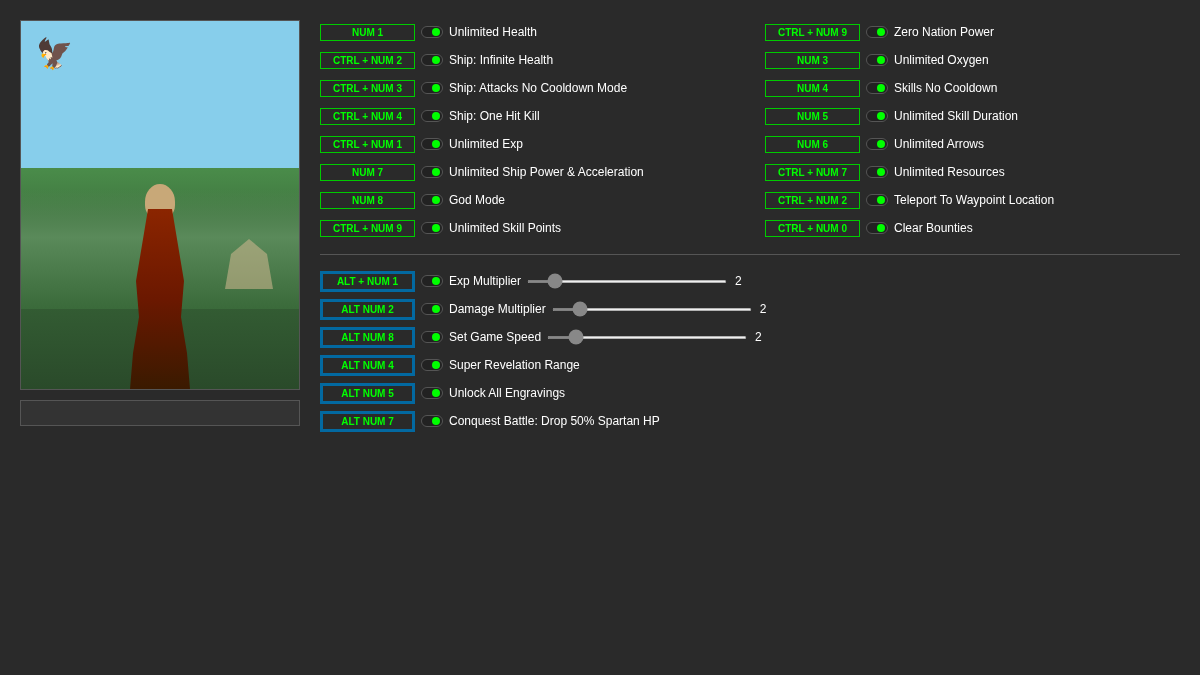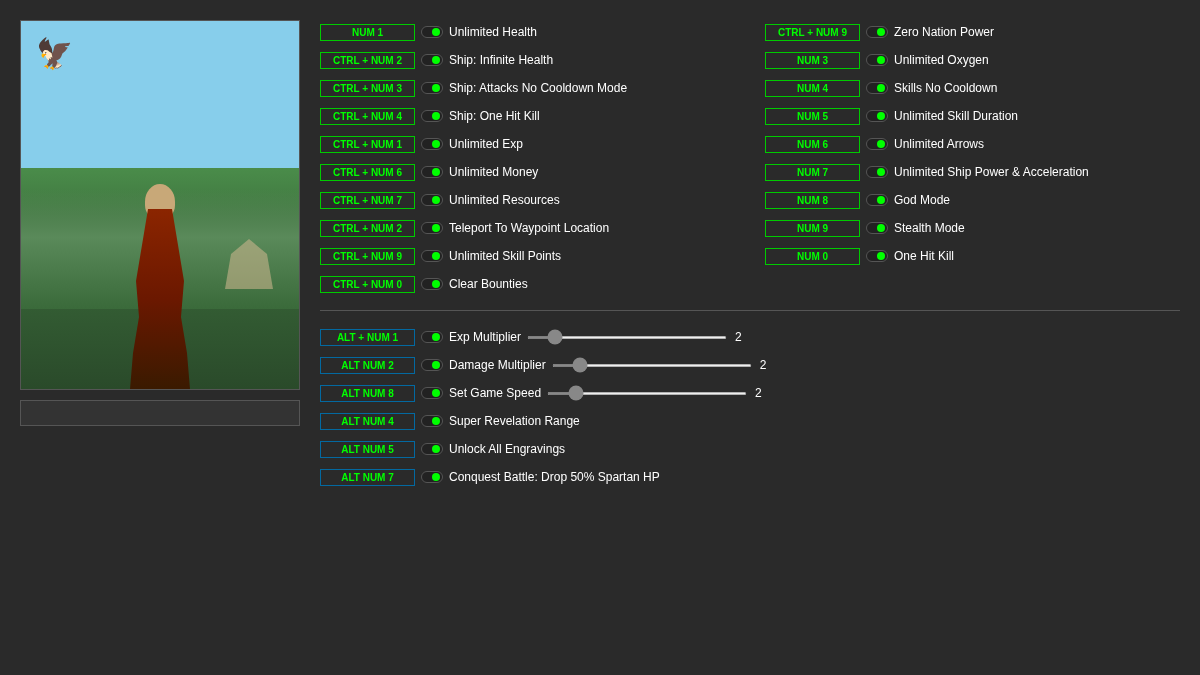--- a/index.html
+++ b/index.html
@@ -187,21 +187,21 @@
       gap: 4px;
     }
     .alt-row {
       display: flex;
       align-items: center;
       gap: 6px;
       height: 24px;
     }
     .alt-hotkey-btn {
       background: transparent;
-      border: 1px solid #0369a1;
+      border: 3px solid #0369a1;
       color: #00ff00;
       font-size: 10px;
       font-weight: bold;
       padding: 2px 5px;
       min-width: 95px;
       text-align: center;
       cursor: pointer;
     }
     .slider-container {
       display: flex;
@@ -291,58 +291,43 @@
     <button class="hotkey-btn">CTRL + NUM 1</button>
     <div class="toggle-icon"></div>
     <span class="cheat-label">Unlimited Exp</span>
   </div>
         <div class="cheat-row">
     <button class="hotkey-btn">NUM 6</button>
     <div class="toggle-icon"></div>
     <span class="cheat-label">Unlimited Arrows</span>
   </div>
         <div class="cheat-row">
-    <button class="hotkey-btn">CTRL + NUM 6</button>
-    <div class="toggle-icon"></div>
-    <span class="cheat-label">Unlimited Money</span>
-  </div>
-        <div class="cheat-row">
     <button class="hotkey-btn">NUM 7</button>
     <div class="toggle-icon"></div>
     <span class="cheat-label">Unlimited Ship Power &amp; Acceleration</span>
   </div>
         <div class="cheat-row">
     <button class="hotkey-btn">CTRL + NUM 7</button>
     <div class="toggle-icon"></div>
     <span class="cheat-label">Unlimited Resources</span>
   </div>
         <div class="cheat-row">
     <button class="hotkey-btn">NUM 8</button>
     <div class="toggle-icon"></div>
     <span class="cheat-label">God Mode</span>
   </div>
         <div class="cheat-row">
     <button class="hotkey-btn">CTRL + NUM 2</button>
     <div class="toggle-icon"></div>
     <span class="cheat-label">Teleport To Waypoint Location</span>
   </div>
         <div class="cheat-row">
-    <button class="hotkey-btn">NUM 9</button>
-    <div class="toggle-icon"></div>
-    <span class="cheat-label">Stealth Mode</span>
-  </div>
-        <div class="cheat-row">
     <button class="hotkey-btn">CTRL + NUM 9</button>
     <div class="toggle-icon"></div>
     <span class="cheat-label">Unlimited Skill Points</span>
-  </div>
-        <div class="cheat-row">
-    <button class="hotkey-btn">NUM 0</button>
-    <div class="toggle-icon"></div>
-    <span class="cheat-label">One Hit Kill</span>
   </div>
         <div class="cheat-row">
     <button class="hotkey-btn">CTRL + NUM 0</button>
     <div class="toggle-icon"></div>
     <span class="cheat-label">Clear Bounties</span>
   </div>
       </div>
 
     <div class="divider"></div>
 

